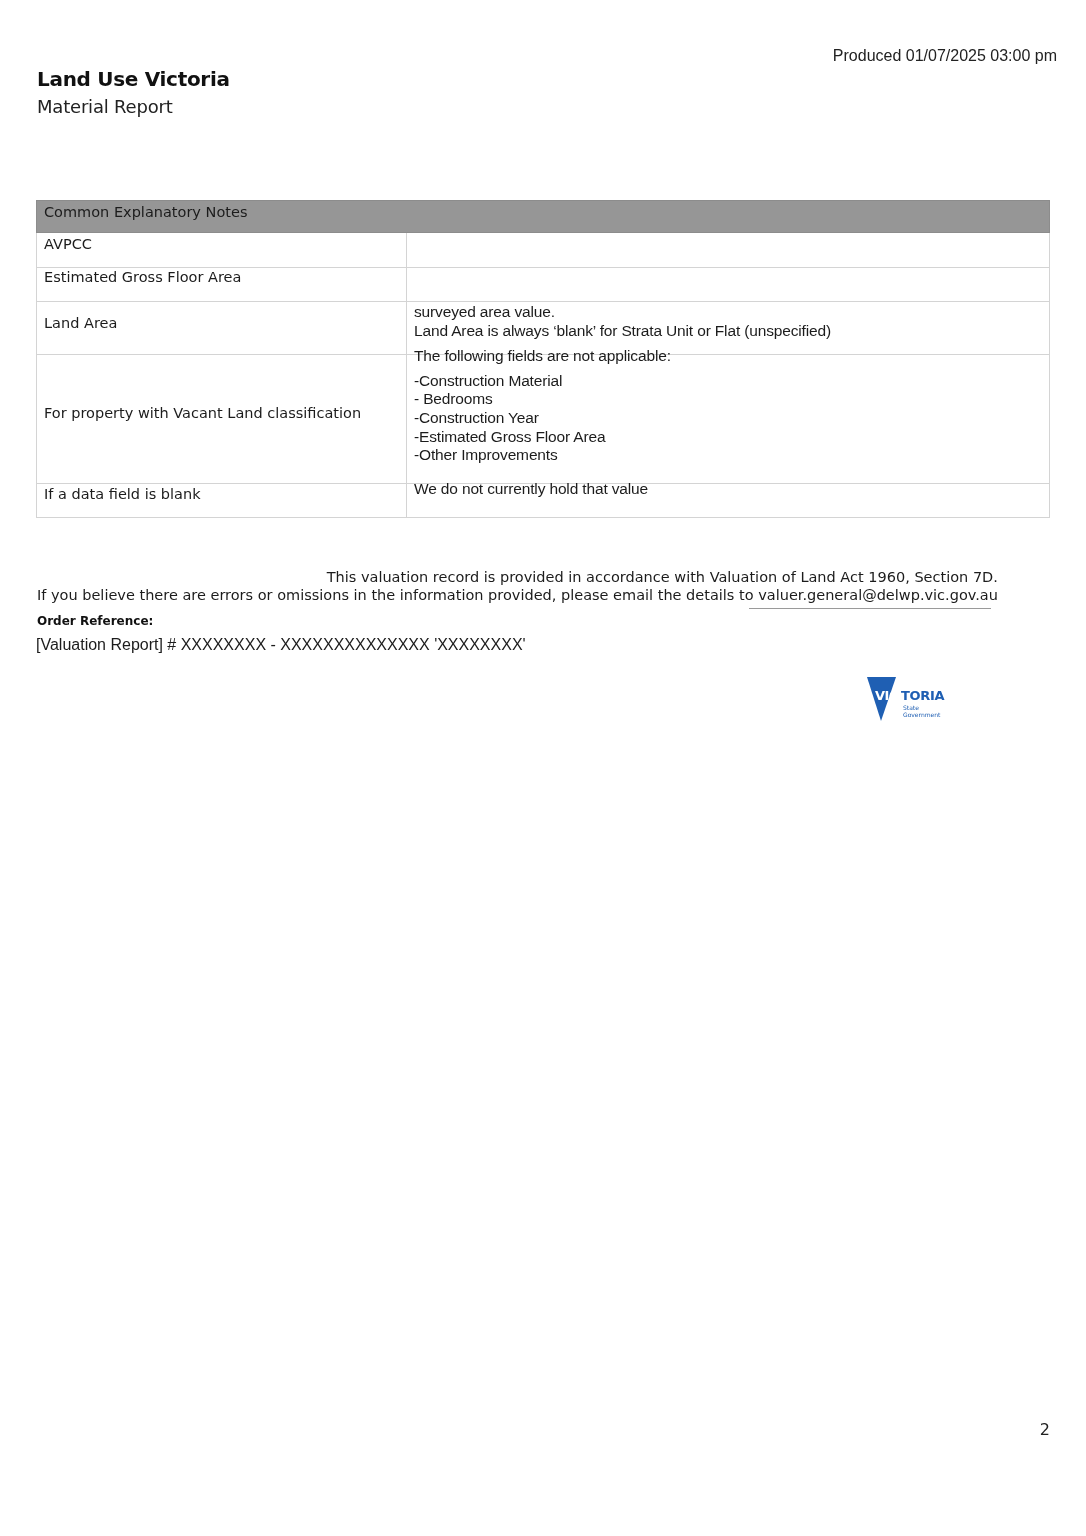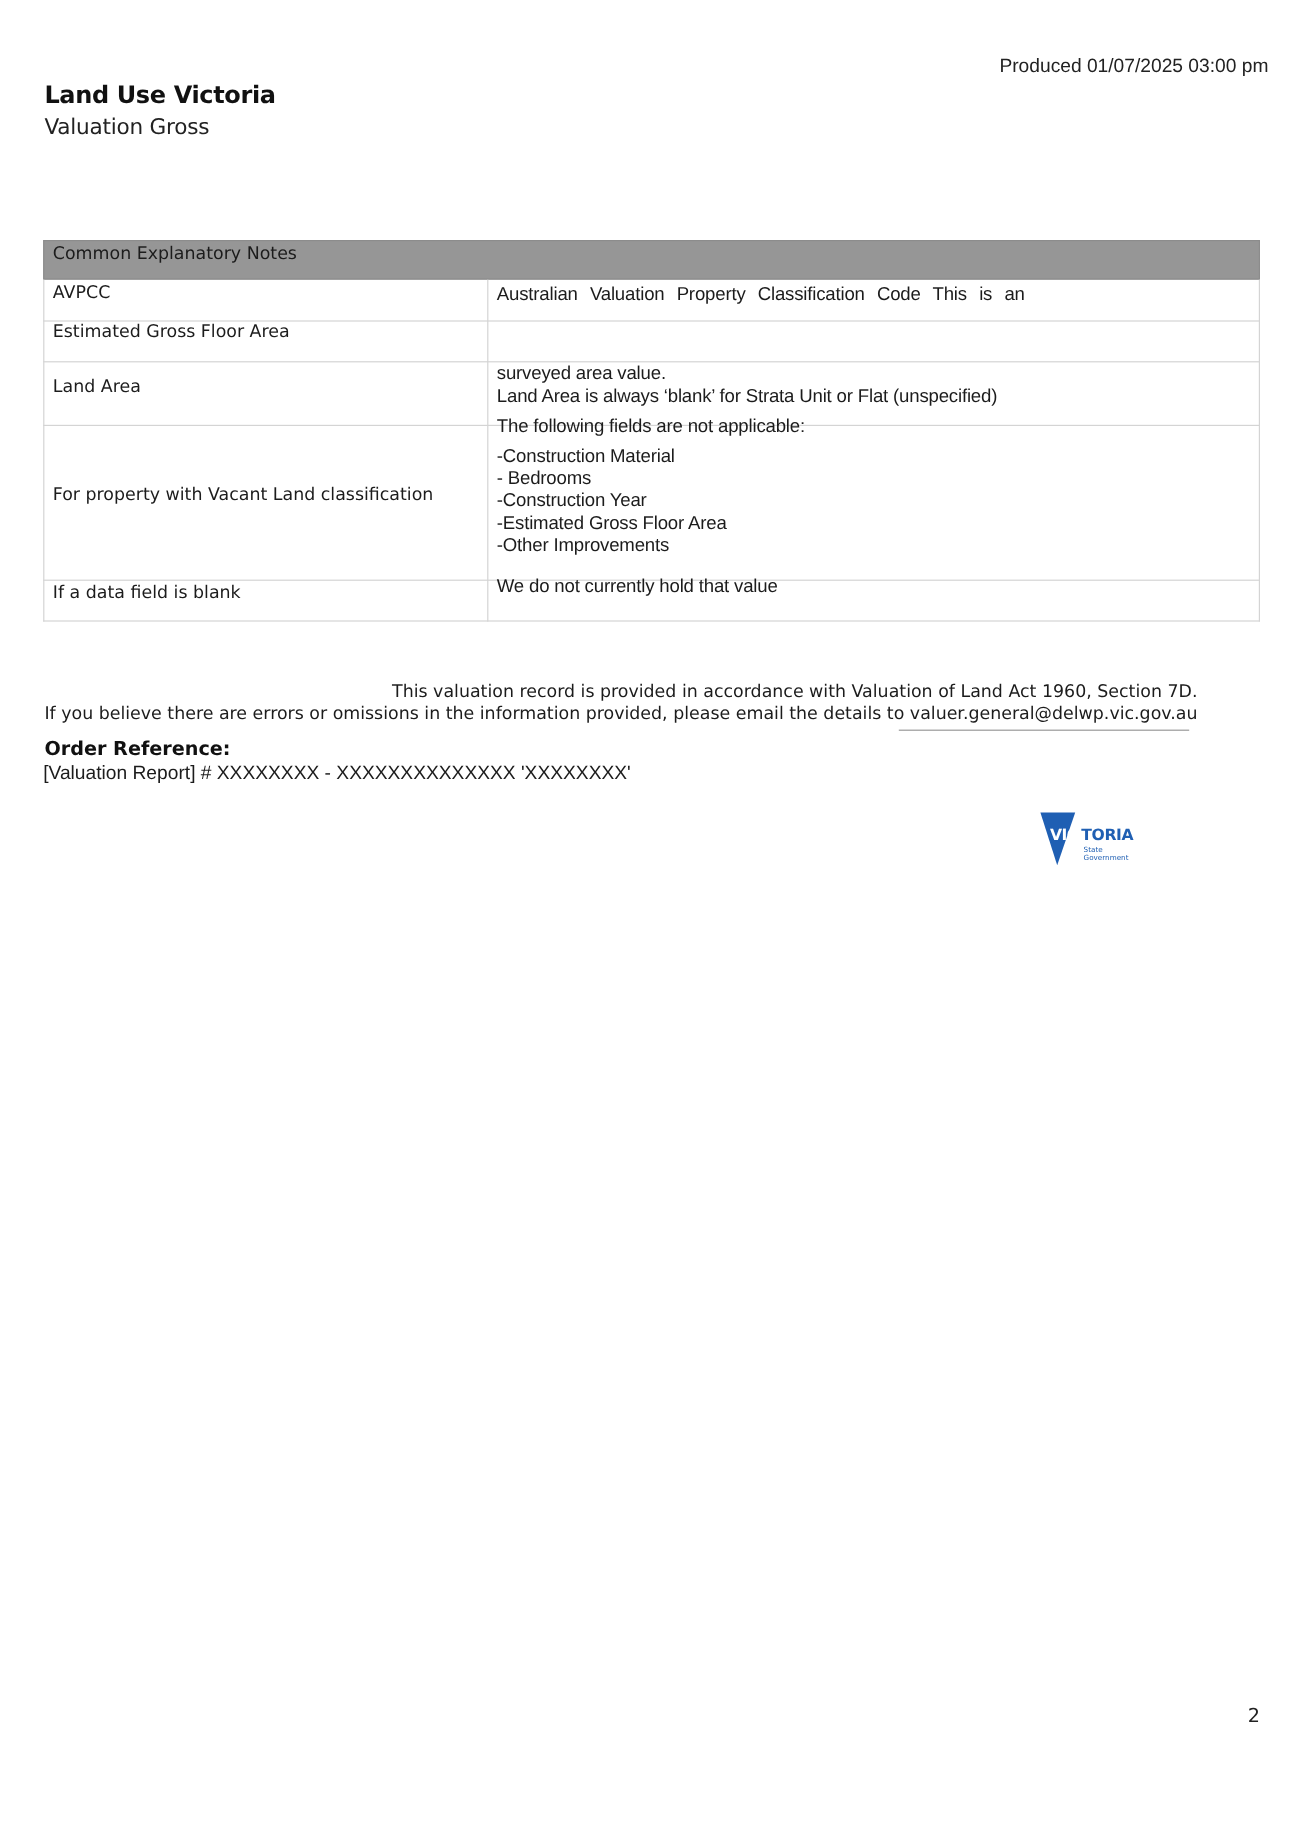--- a/index.html
+++ b/index.html
@@ -19,32 +19,32 @@
     }
     .notes-header span { position: absolute; left: 7px; top: 3px; font-size: 14.5px; color: #1c1c1c; }
     .hline { position: absolute; left: 0; width: 1014px; height: 1px; background: #d4d4d4; }
     .vline { position: absolute; top: 33px; width: 1px; background: #d4d4d4; }
     .cell-l { position: absolute; left: 8px; font-size: 14.5px; color: #1c1c1c; white-space: nowrap; }
     .cell-r { position: absolute; left: 378px; font-family: "Liberation Sans", sans-serif; font-size: 15.5px; color: #1c1c1c; white-space: nowrap; letter-spacing: -0.15px; }
     .avpcc-text { word-spacing: 6px; }
 
     .footer-text { left: 37px; top: 568px; font-size: 14.5px; color: #1c1c1c; line-height: 18px; text-align: right; }
     .email-line { position: absolute; left: 749px; top: 608px; width: 242px; height: 1px; background: #9a9a9a; }
-    .order-label { left: 37px; top: 614px; font-size: 16px; font-weight: bold; color: #111; }
+    .order-label { left: 37px; top: 614px; font-size: 12px; font-weight: bold; color: #111; }
     .order-value { left: 36px; top: 636px; font-family: "Liberation Sans", sans-serif; font-size: 16px; color: #1c1c1c; }
 
     .logo { position: absolute; left: 866px; top: 675px; width: 82px; height: 48px; }
     .page-num { right: 36px; top: 1420px; font-size: 16px; color: #222; }
   </style>
 </head>
 <body>
 
 <div class="abs produced">Produced 01/07/2025 03:00 pm</div>
 <div class="abs org">Land Use Victoria</div>
-<div class="abs subtitle">Valuation Gross</div>
+<div class="abs subtitle">Material Report</div>
 
 <div class="notes">
   <div class="notes-header">
     <span>Common Explanatory Notes</span>
   </div>
 
   <div class="hline" style="top:67px"></div>
   <div class="hline" style="top:101px"></div>
   <div class="hline" style="top:154px"></div>
   <div class="hline" style="top:283px"></div>
@@ -52,21 +52,20 @@
   <div class="vline" style="left:0; height:285px"></div>
   <div class="vline" style="left:370px; height:285px"></div>
   <div class="vline" style="left:1013px; height:285px"></div>
 
   <div class="cell-l" style="top:36px">AVPCC</div>
   <div class="cell-l" style="top:69px">Estimated Gross Floor Area</div>
   <div class="cell-l" style="top:115px">Land Area</div>
   <div class="cell-l" style="top:205px">For property with Vacant Land classification</div>
   <div class="cell-l" style="top:286px">If a data field is blank</div>
 
-  <div class="cell-r avpcc-text" style="top:37px">Australian Valuation Property Classification Code This is an</div>
   <div class="cell-r" style="top:103px">surveyed area value.</div>
   <div class="cell-r" style="top:122px">Land Area is always ‘blank’ for Strata Unit or Flat (unspecified)</div>
   <div class="cell-r" style="top:147px">The following fields are not applicable:</div>
   <div class="cell-r" style="top:172px">-Construction Material</div>
   <div class="cell-r" style="top:190px">- Bedrooms</div>
   <div class="cell-r" style="top:209px">-Construction Year</div>
   <div class="cell-r" style="top:228px">-Estimated Gross Floor Area</div>
   <div class="cell-r" style="top:246px">-Other Improvements</div>
   <div class="cell-r" style="top:280px">We do not currently hold that value</div>
 </div>

